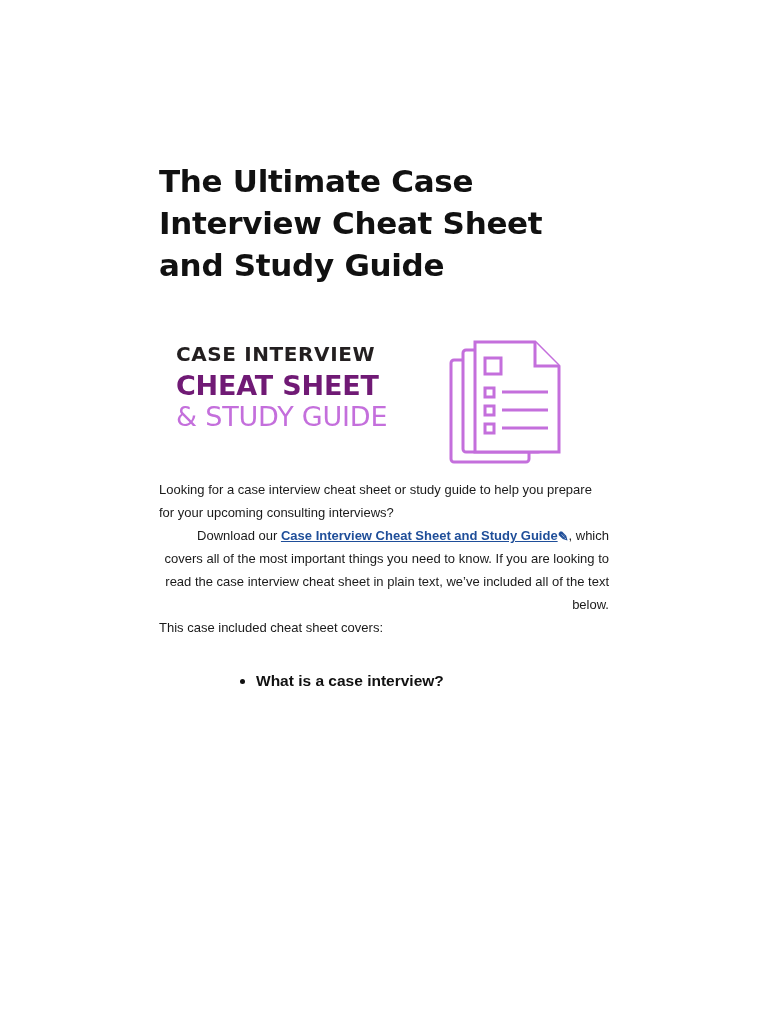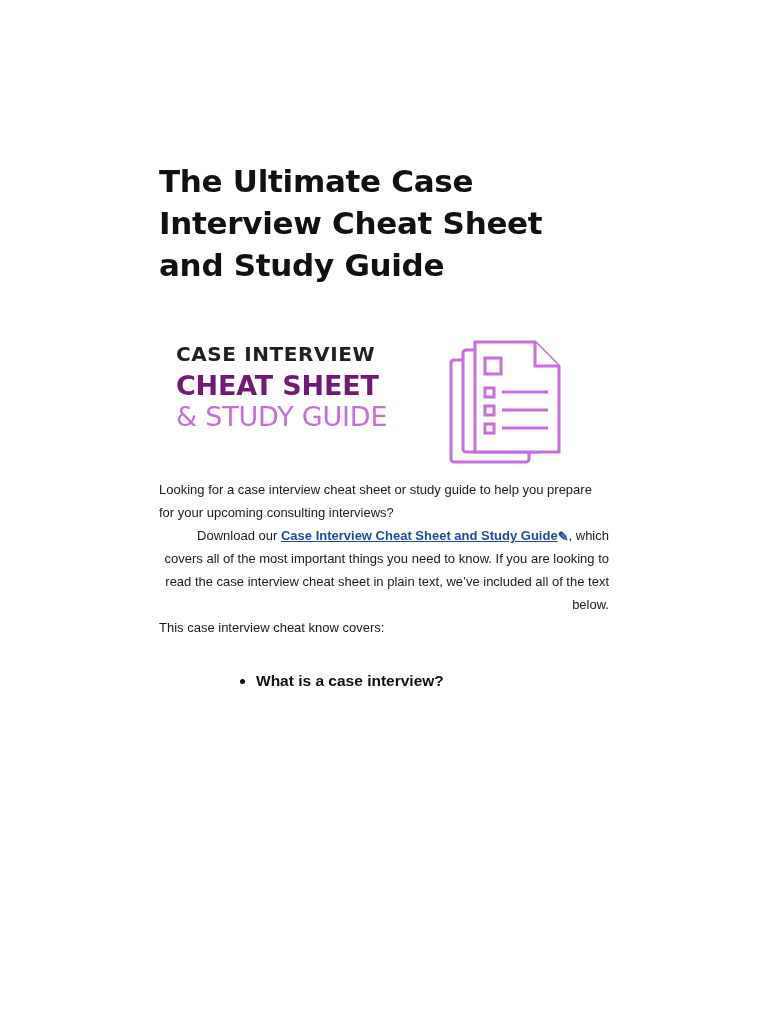--- a/index.html
+++ b/index.html
@@ -142,20 +142,20 @@
           <line x1="53" y1="70" x2="99" y2="70" stroke="#c46fdc" stroke-width="3"></line>
           <line x1="53" y1="88" x2="99" y2="88" stroke="#c46fdc" stroke-width="3"></line>
         </svg>
       </div>
     </div>
 
     <p class="body-text para-1">Looking for a case interview cheat sheet or study guide to help you prepare for your upcoming consulting interviews?</p>
 
     <p class="body-text para-2"><span>Download our </span><a class="doc-link" href="#"><span>Case Interview Cheat Sheet and Study Guide</span><span class="pencil">✎</span></a><span>, which covers all of the most important things you need to know. If you are looking to read the case interview cheat sheet in plain text, we’ve included all of the text below.</span></p>
 
-    <p class="body-text para-3">This case interview cheat know covers:</p>
+    <p class="body-text para-3">This case included cheat sheet covers:</p>
 
     <ul class="bullets">
       <li>What is a case interview?</li>
     </ul>
 
   </div>
 </div>
 
 </body></html>

